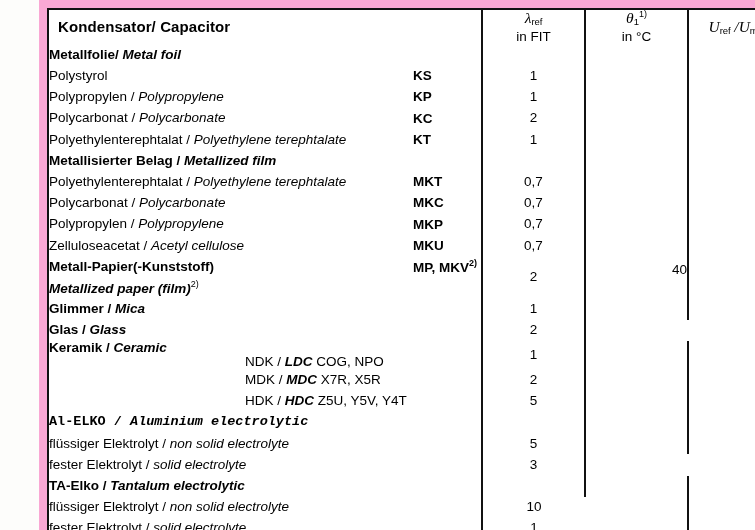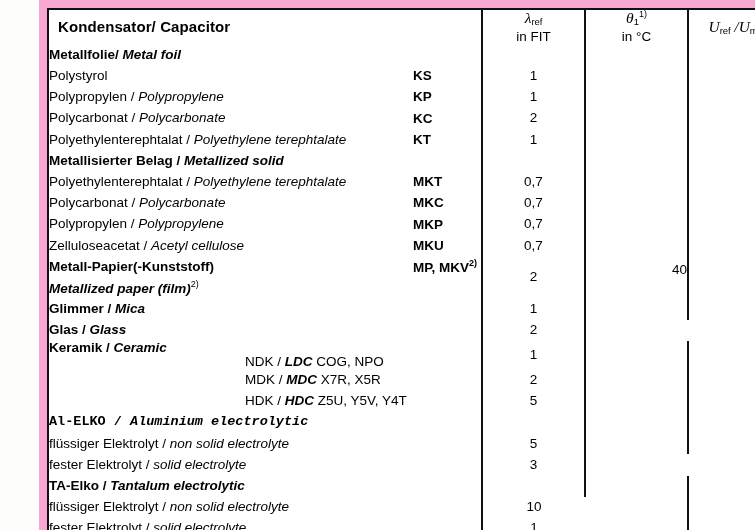--- a/index.html
+++ b/index.html
@@ -156,21 +156,21 @@
     <td class="nm">
       <span>Polyethylenterephtalat</span><span> / </span><span class="it">Polyethylene terephtalate</span>
       <span class="abbr">KT</span>
     </td>
     <td class="num vline">1</td>
   </tr>
 
   <tr class="grp-top" style="height: 21.2px;">
     <td class="nm">
       <span class="grpname">Metallisierter Belag /</span>
-      <span class="bi">Metallized solid</span>
+      <span class="bi">Metallized film</span>
     </td>
     <td class="num vline"></td>
   </tr>
   <tr style="height: 21.2px;">
     <td class="nm">
       <span>Polyethylenterephtalat</span><span> / </span><span class="it">Polyethylene terephtalate</span>
       <span class="abbr">MKT</span>
     </td>
     <td class="num vline">0,7</td>
   </tr>

